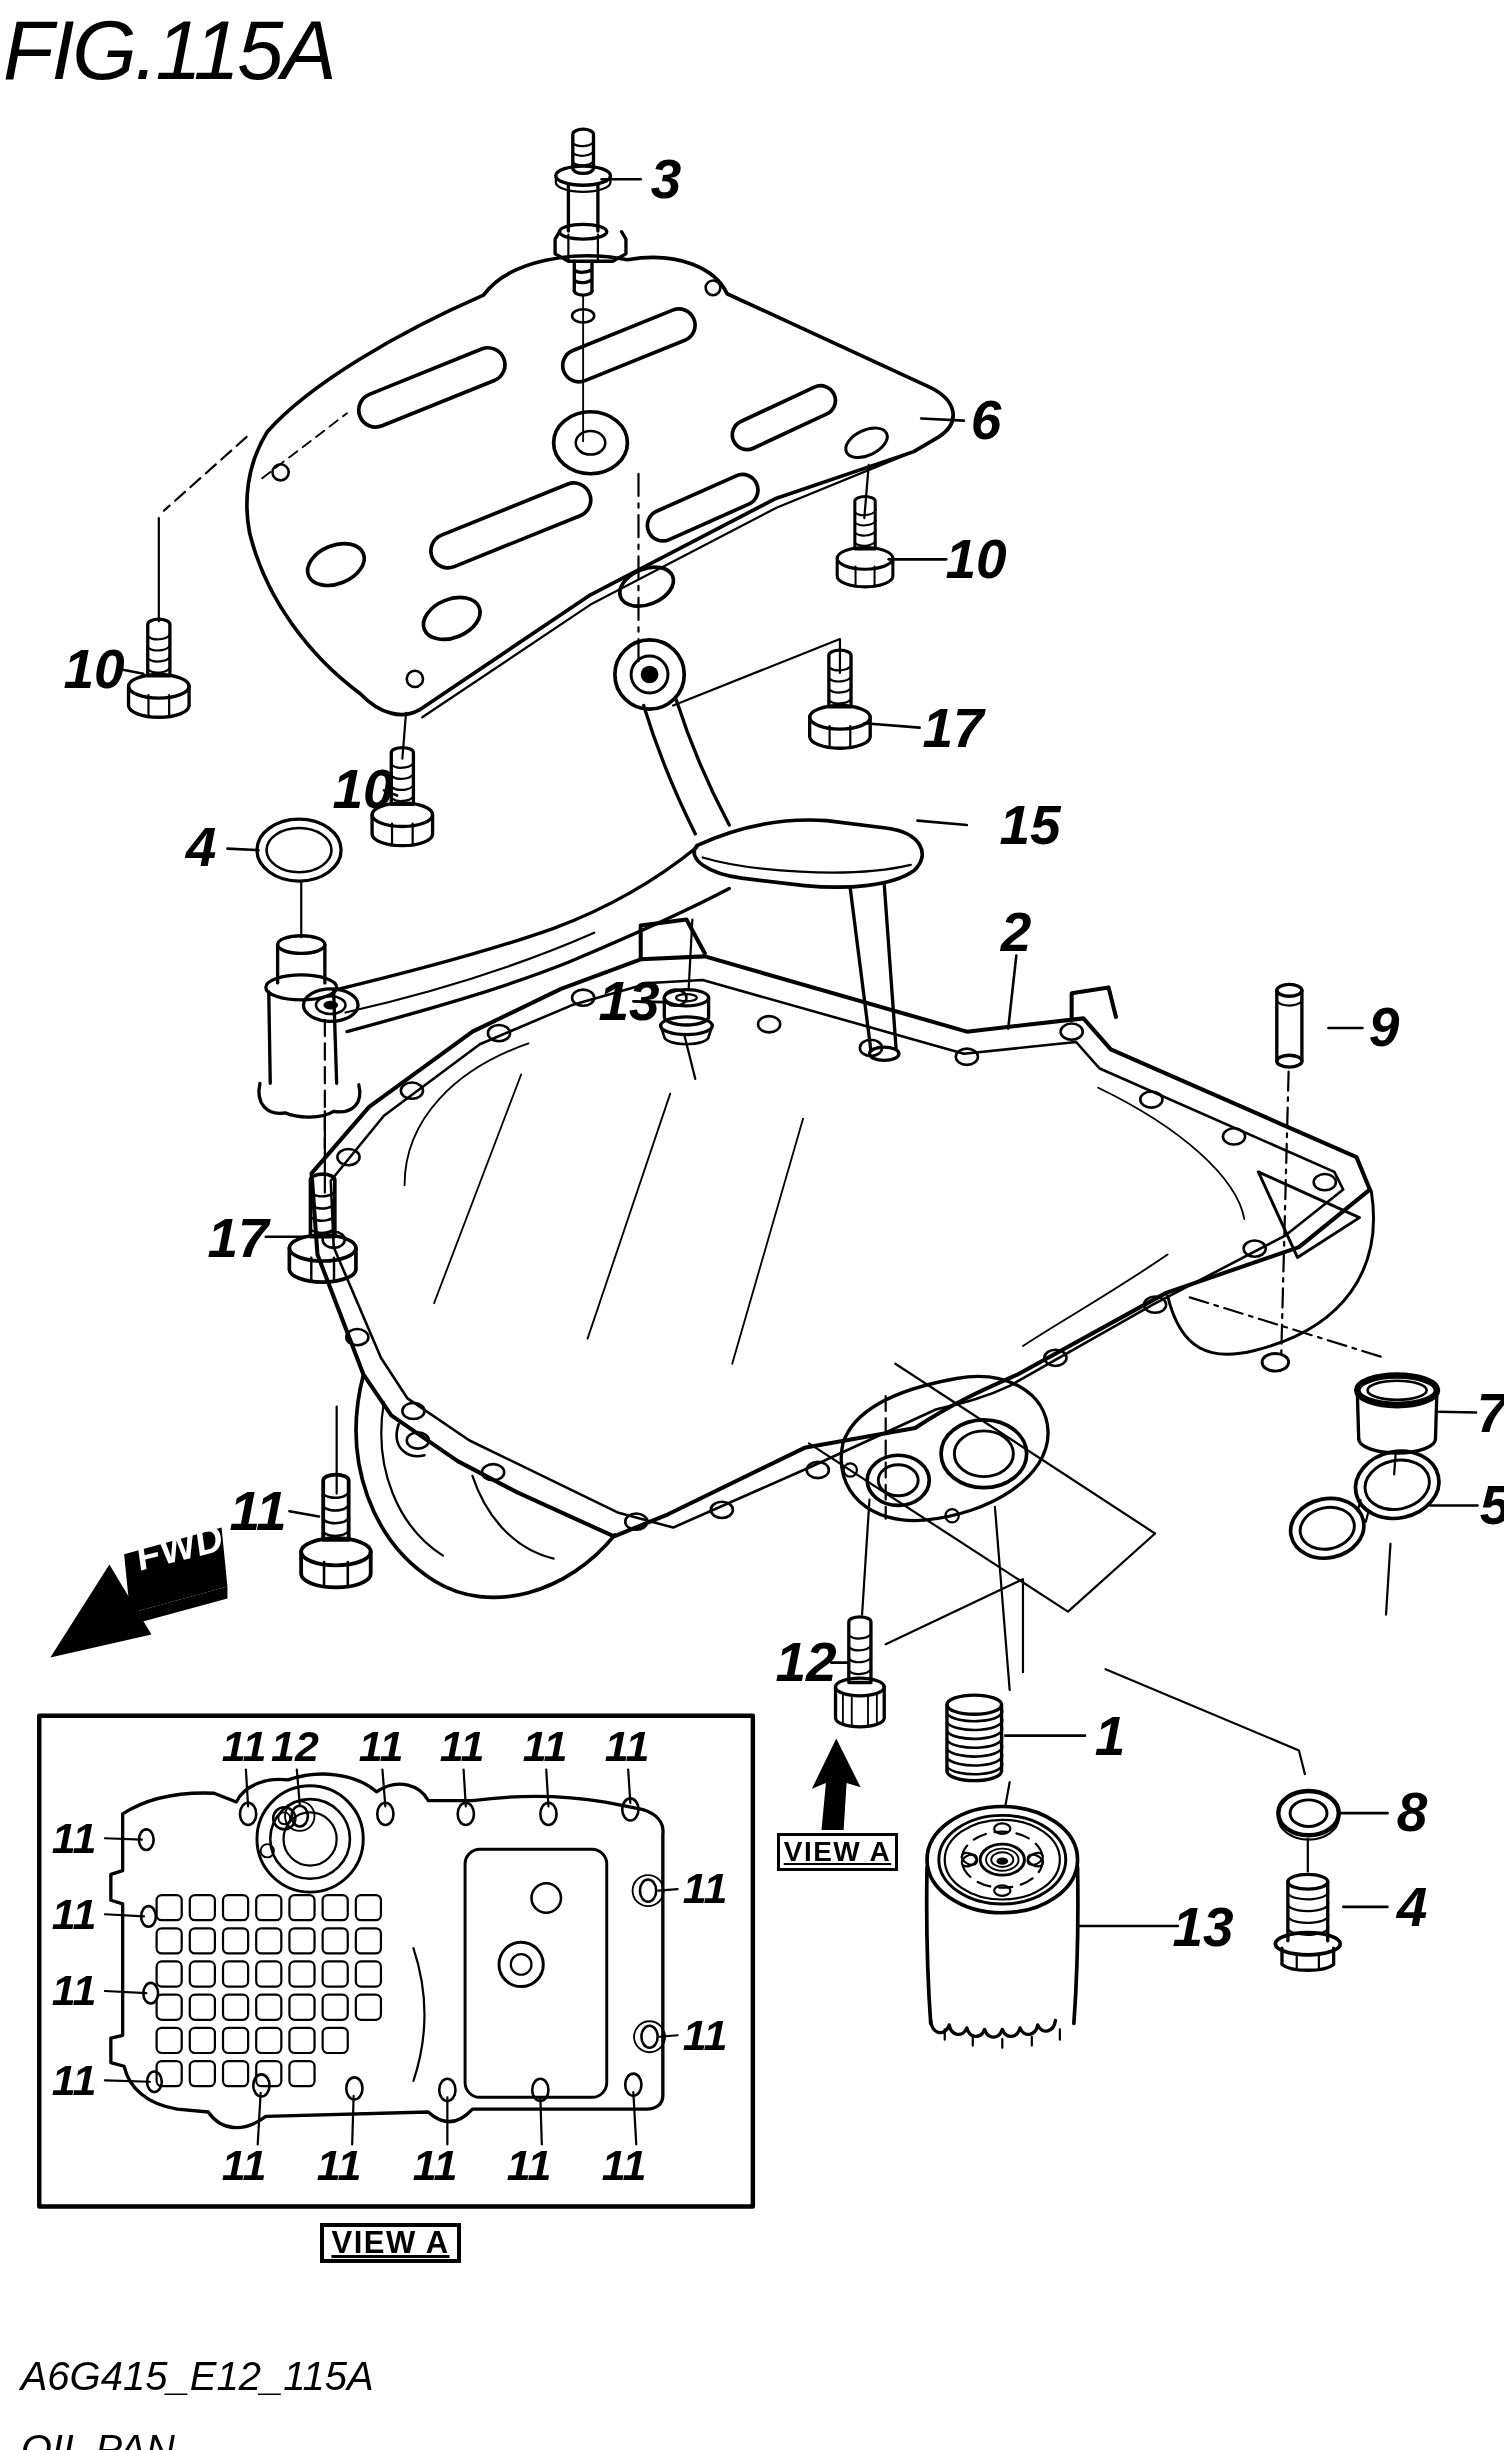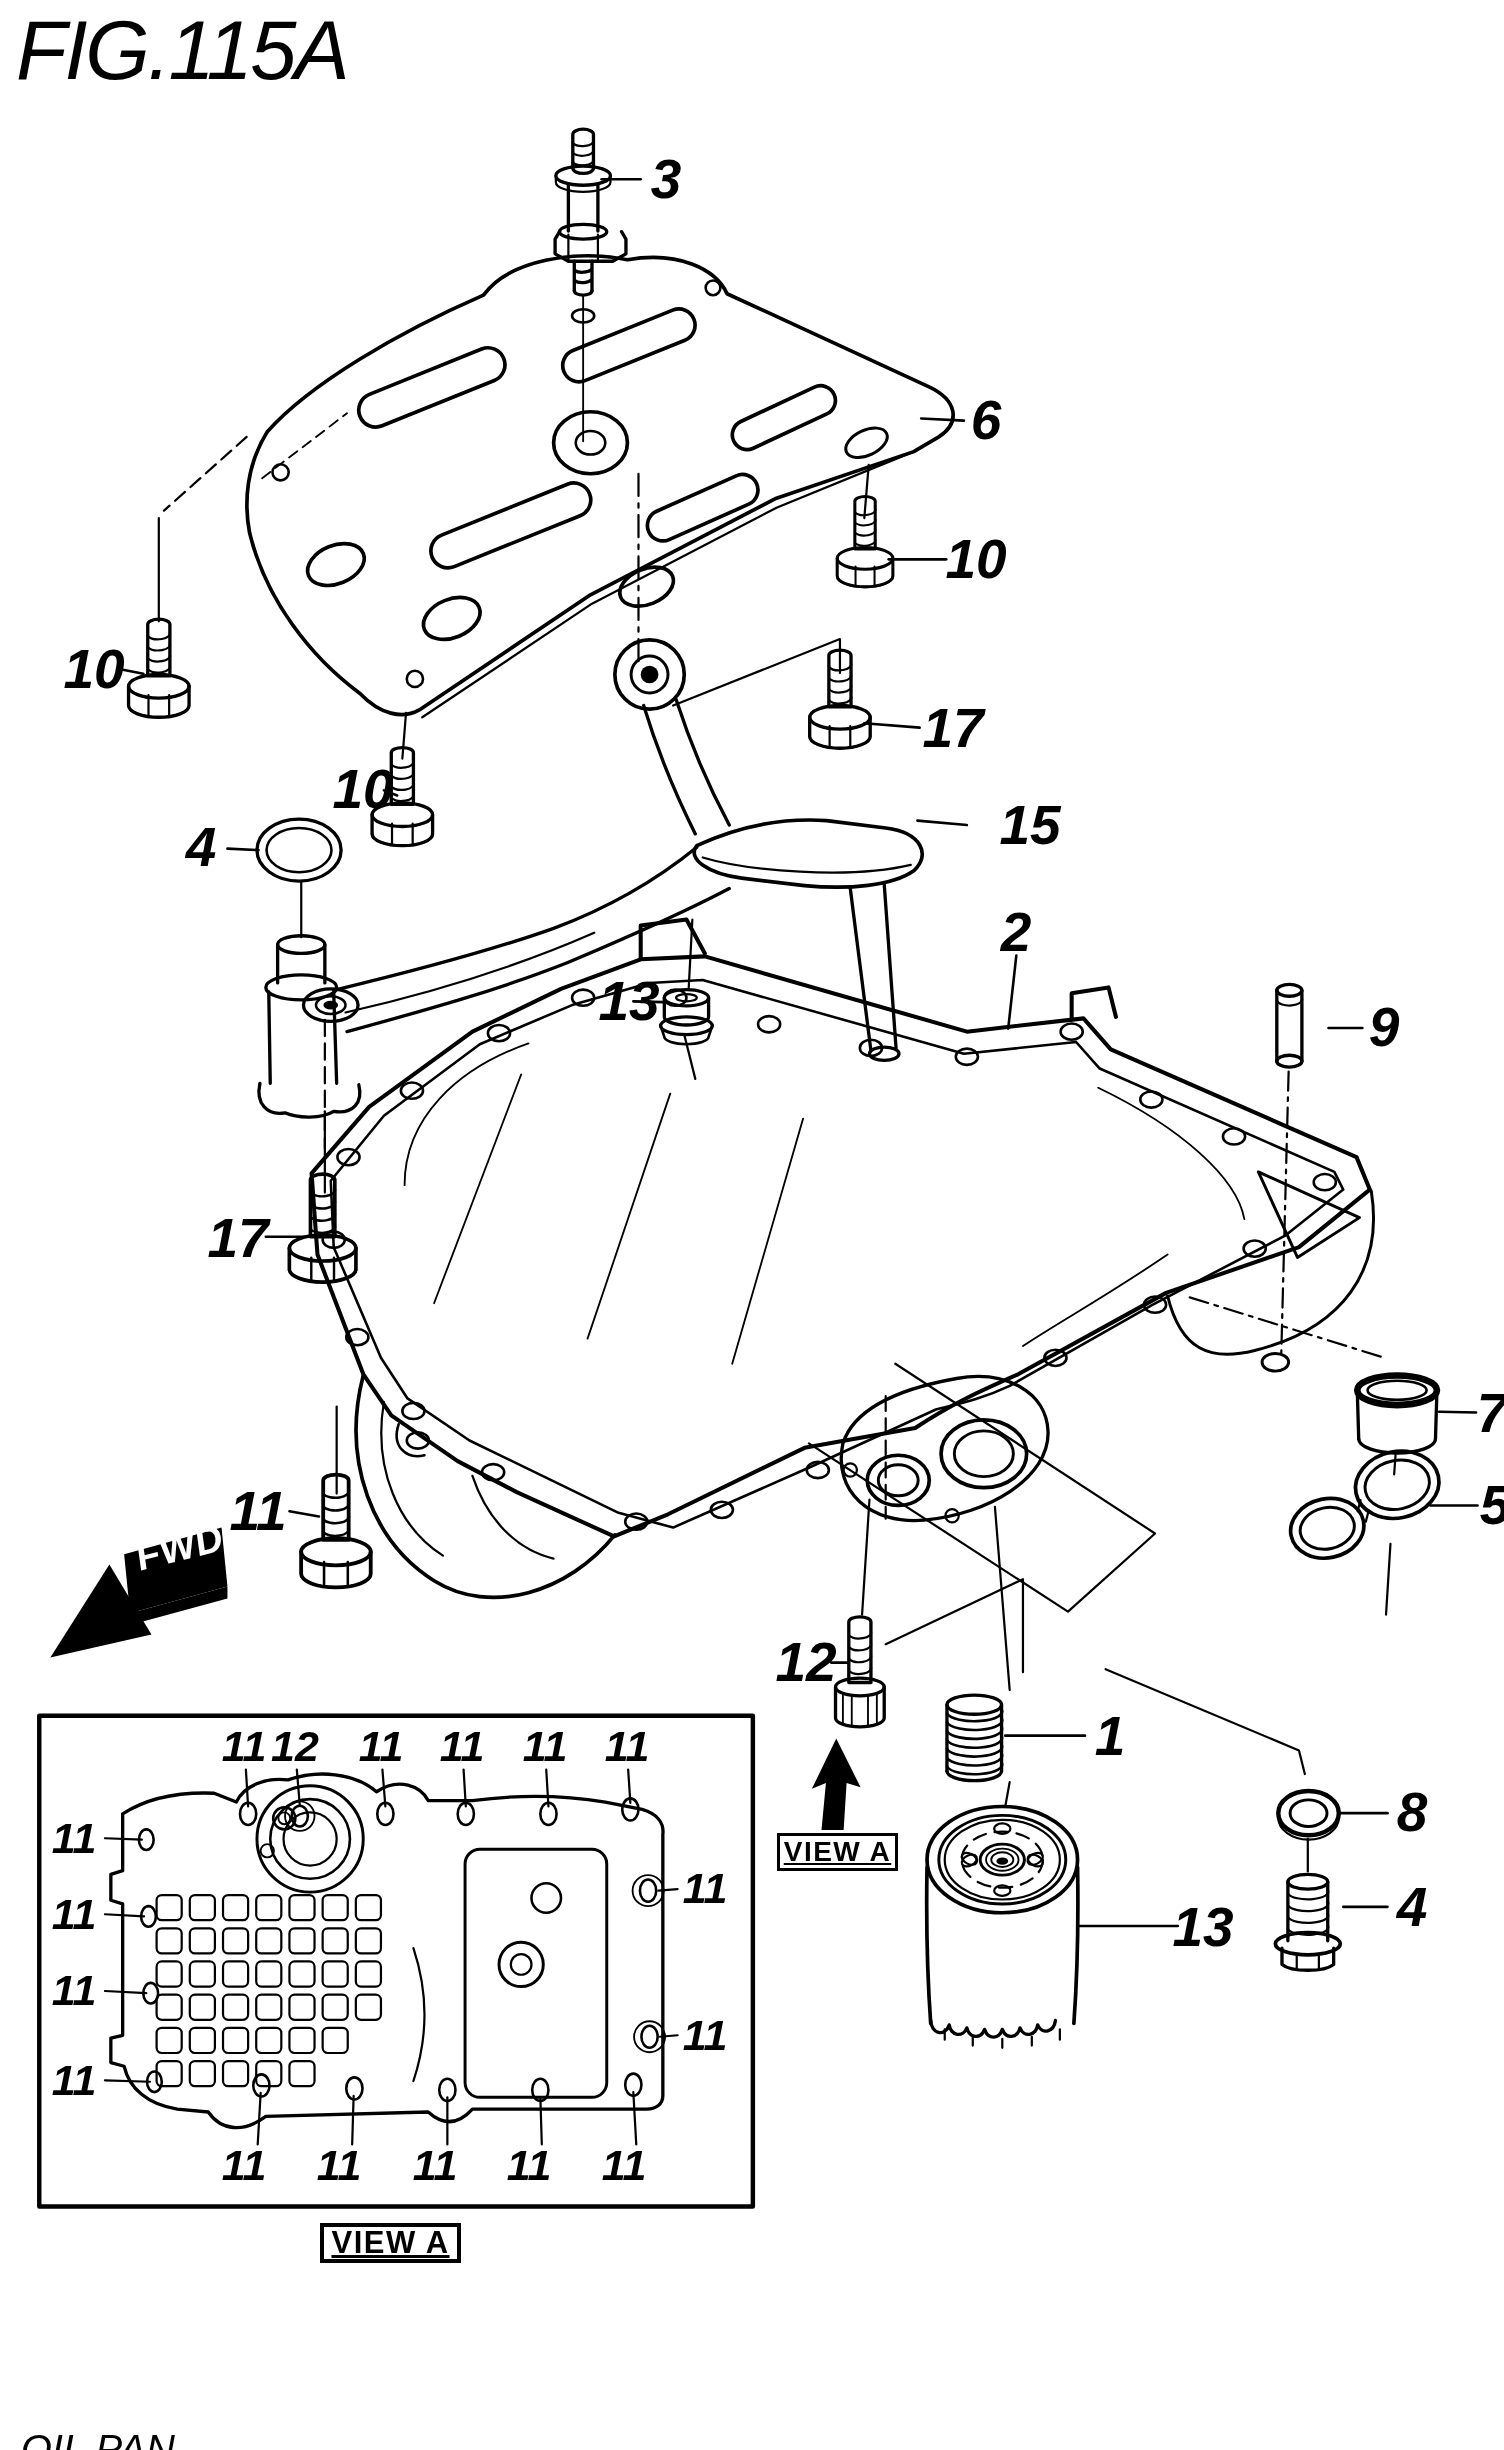--- a/index.html
+++ b/index.html
@@ -1,19 +1,19 @@
 <!DOCTYPE html>
 <html style="font-size:11.8px"><head>
 <meta charset="utf-8">
 <style>
   html,body{margin:0;padding:0;background:#fff;}
   .page{position:relative;width:1505px;height:2450px;background:#fff;overflow:hidden;
         font-family:"Liberation Sans",sans-serif;color:#000;}
   svg.art{position:absolute;left:0;top:0;}
-  .title{position:absolute;left:16px;top:3px;font:italic 400 83px/1.15 "Liberation Sans",sans-serif;
+  .title{position:absolute;left:3px;top:3px;font:italic 400 83px/1.15 "Liberation Sans",sans-serif;
          letter-spacing:-2.2px;white-space:nowrap;}
   .co{position:absolute;transform:translate(-50%,-50%);font:italic 700 55px/1 "Liberation Sans",sans-serif;
       white-space:nowrap;}
   .cov{font-size:43px;}
   .viewbox{position:absolute;display:flex;align-items:center;justify-content:center;background:#fff;
            border:3.7px solid #000;font:700 28px "Liberation Sans",sans-serif;letter-spacing:1.5px;text-decoration:underline;}
   #viewa-mid{left:777px;top:1833px;width:115px;height:32px;}
   #viewa-bottom{left:320px;top:2223px;width:133px;height:32px;border-width:4.4px;font-size:31px;}
   .fwd{position:absolute;left:127px;top:1538px;width:103px;text-align:center;color:#fff;
        font:700 38px/1.2 "Liberation Sans",sans-serif;letter-spacing:0.7px;
@@ -443,15 +443,16 @@
       <div class="co cov" style="left: 435px; top: 2165px;">11</div>
       <div class="co cov" style="left: 529px; top: 2165px;">11</div>
       <div class="co cov" style="left: 624px; top: 2165px;">11</div>
     </div>
 
   <div class="fwd">FWD</div>
 
   <div id="viewa-mid" class="viewbox">VIEW A</div>
   <div id="viewa-bottom" class="viewbox">VIEW A</div>
 
+  <div class="footer-code">A6G415_E12_115A</div>
   <div class="footer-name">OIL PAN</div>
 </div>
 
 
 </body></html>

